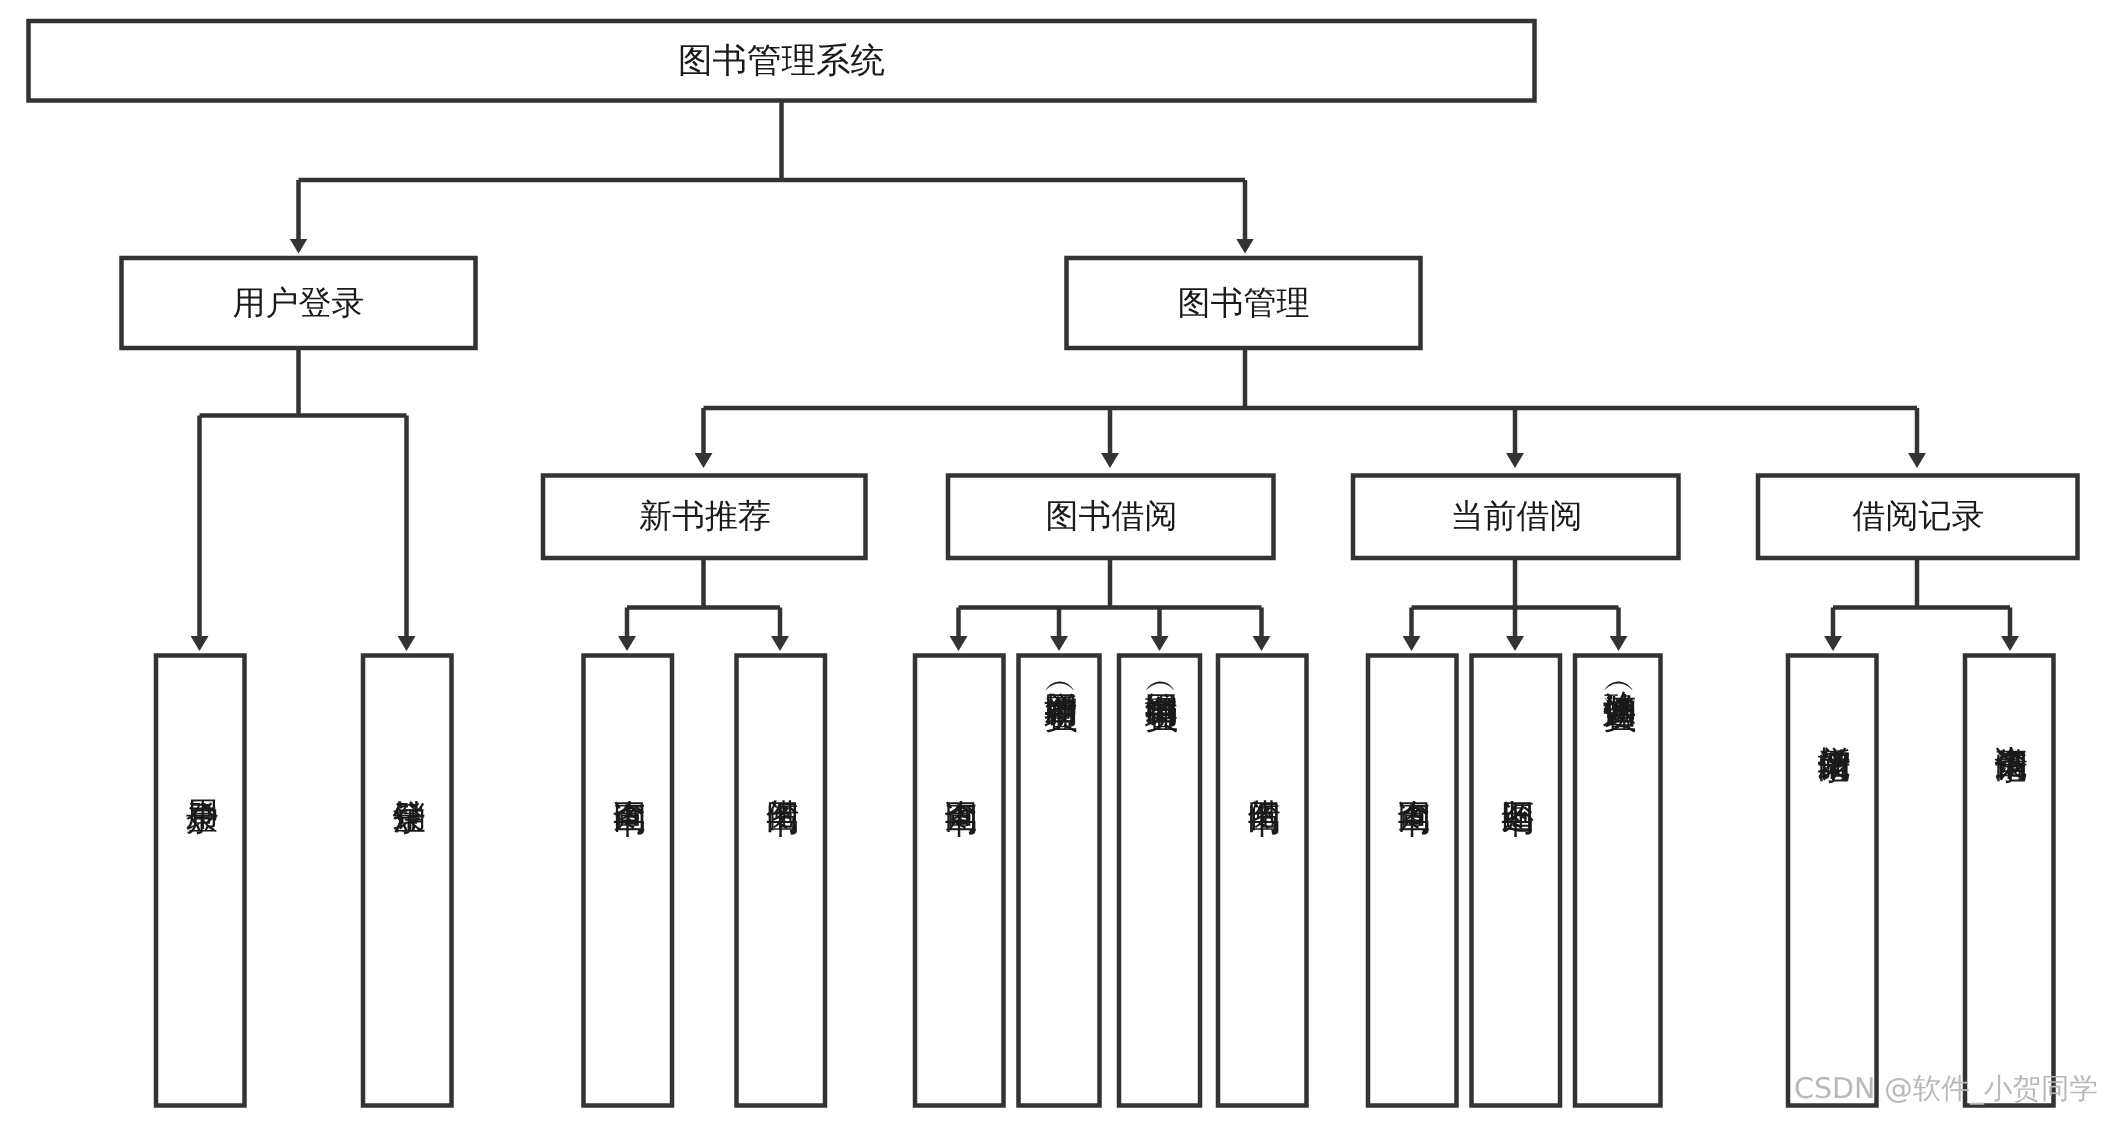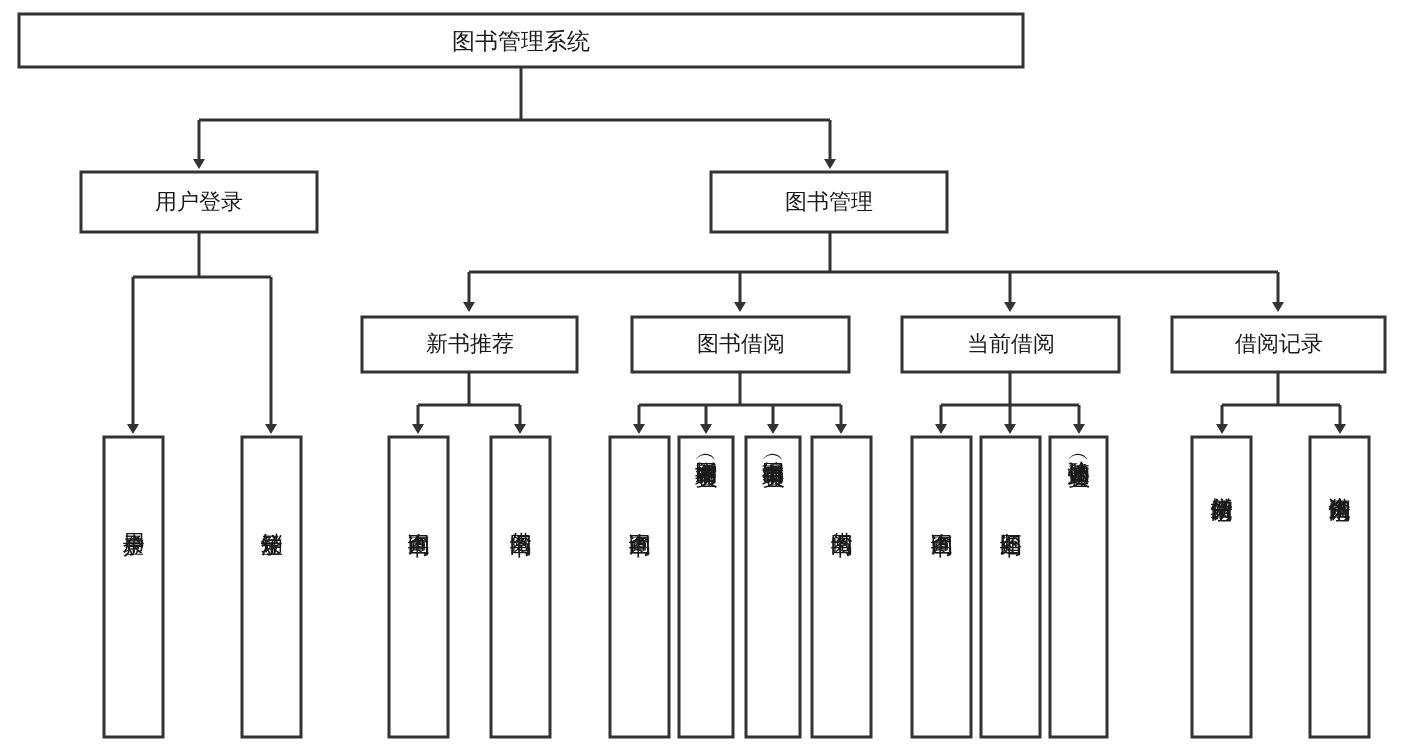--- a/index.html
+++ b/index.html
@@ -195,13 +195,14 @@
     <span class="leaf-text" style="margin-top:6px;">确认归还（管理员）</span>
   </div>
 
   <div class="leaf-wrap" style="left:1192px;top:437px;width:59px;height:300px;">
     <span class="leaf-text" style="margin-top:42px;">新增借阅记录</span>
   </div>
   <div class="leaf-wrap" style="left:1310px;top:437px;width:59px;height:300px;">
     <span class="leaf-text" style="margin-top:42px;">查询借阅记录</span>
   </div>
 
+  <div class="watermark">CSDN @软件_小贺同学</div>
 </div>
 
 </body></html>

